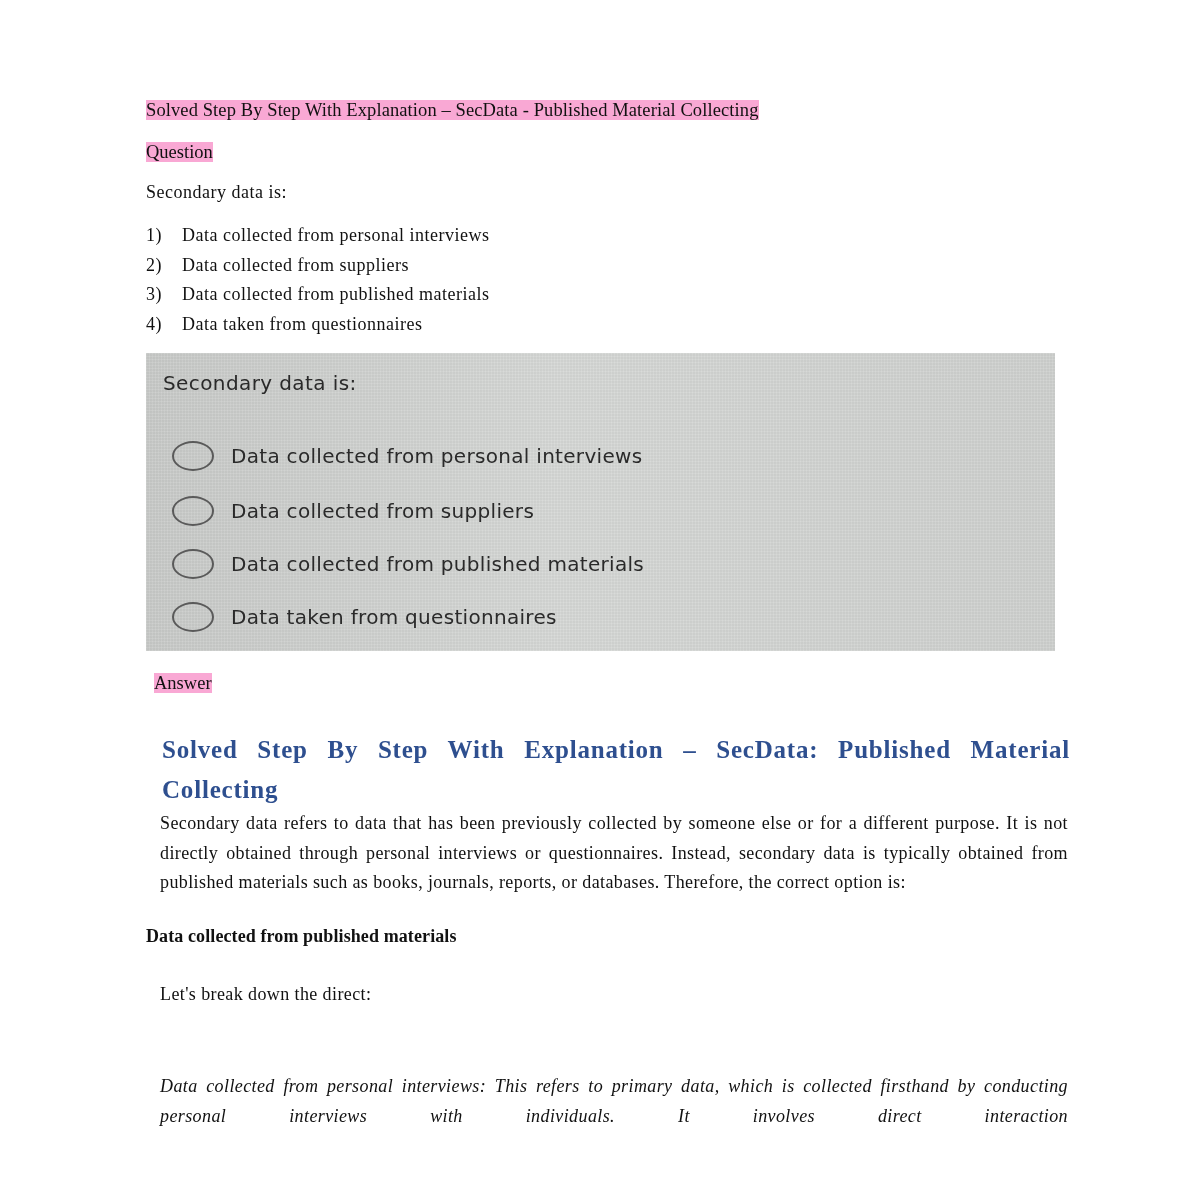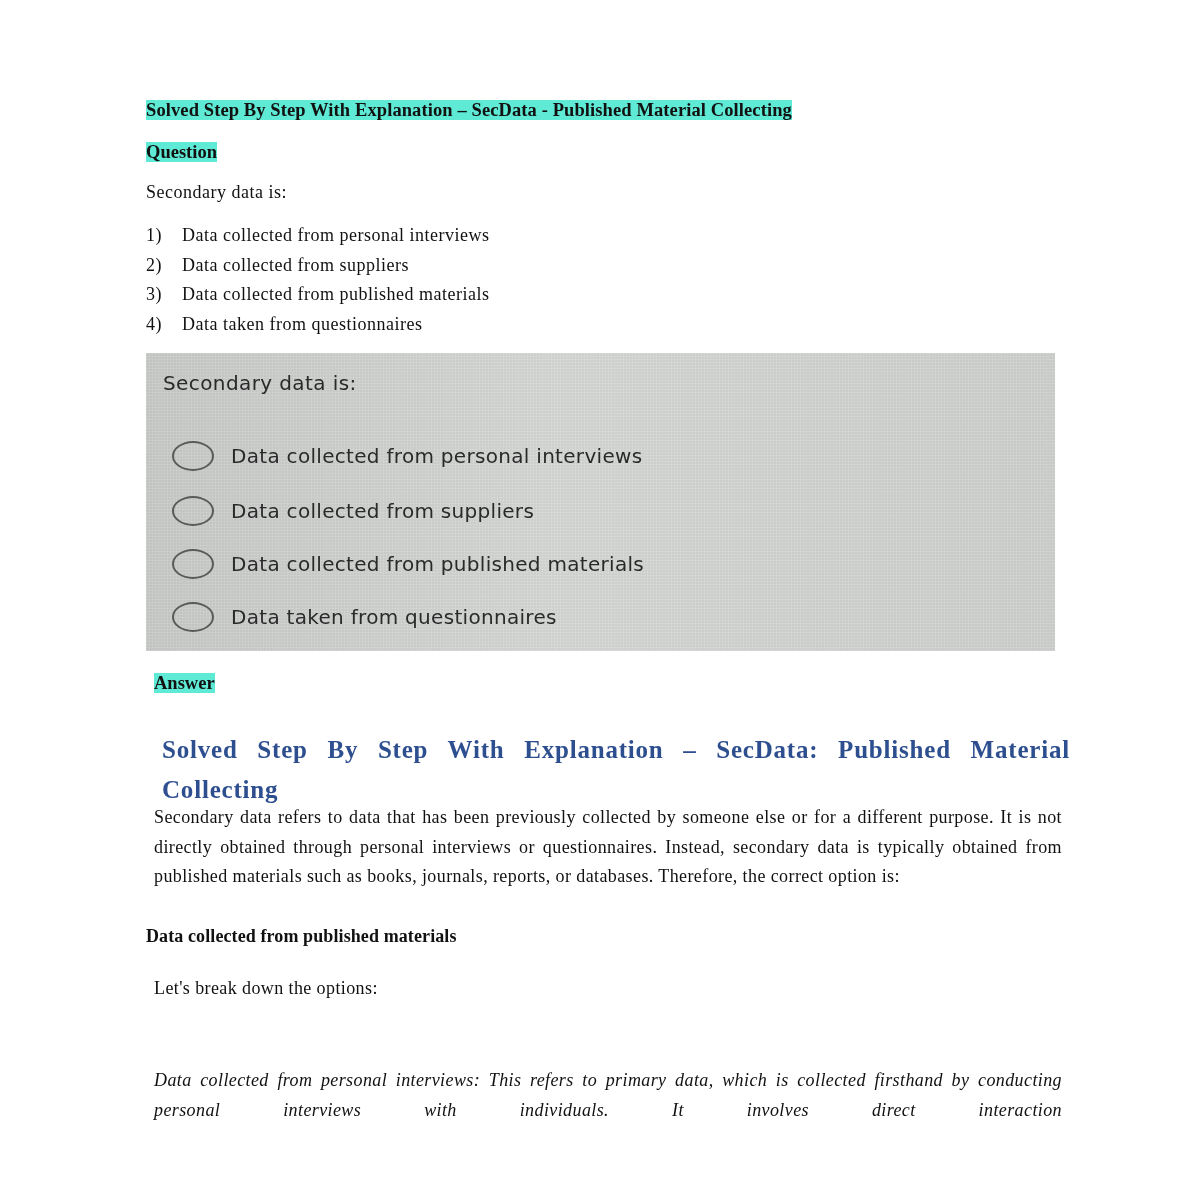--- a/index.html
+++ b/index.html
@@ -1,39 +1,39 @@
 <!DOCTYPE html>
 <html><head>
 <meta charset="utf-8">
 <style>
   html, body { margin: 0; padding: 0; background: #ffffff; }
   body { width: 1200px; height: 1200px; position: relative; overflow: hidden;
          font-family: "Liberation Serif", "DejaVu Serif", serif; color: #111; }
   .page { position: absolute; left: 146px; top: 0; width: 908px; }
-  .hl { background: #5eead4; font-weight: bold; }
+  .hl { background: #f9a8d4; font-weight: normal; }
   .title-line { position: absolute; top: 100px; left: 0; font-size: 18.5px; letter-spacing: 0.1px; }
   .question-label { position: absolute; top: 142px; left: 0; font-size: 18.5px; text-align: right; }
   .q-text { position: absolute; top: 182px; left: 0; font-size: 18px; letter-spacing: 0.5px; }
   .opt-list { position: absolute; top: 223px; left: 0; margin: 0; padding: 0; list-style: none; font-size: 18px; letter-spacing: 0.5px; }
   .opt-list li { height: 29.5px; line-height: 24px; display: flex; }
   .opt-num { width: 36px; }
   .quiz-image { position: absolute; top: 353px; left: 0; width: 909px; height: 298px;
       background:
         repeating-linear-gradient(0deg, rgba(255,255,255,0.05) 0 1px, rgba(0,0,0,0.02) 1px 3px),
         repeating-linear-gradient(90deg, rgba(255,255,255,0.05) 0 1px, rgba(0,0,0,0.02) 1px 3px),
         linear-gradient(90deg, #c9cbc9 0%, #d6d8d6 45%, #cfd1cf 100%);
       font-family: "DejaVu Sans", "Liberation Sans", sans-serif; color: #2a2a2a; }
   .quiz-q { position: absolute; top: 18px; left: 17px; font-size: 20px; letter-spacing: 0.4px; }
   .quiz-opt { position: absolute; left: 26px; display: flex; align-items: center; font-size: 20px; letter-spacing: 0.3px; }
   .radio { width: 42px; height: 30px; border: 2px solid #5a5a5a; border-radius: 50%; box-sizing: border-box; margin-right: 17px; }
   .answer-label { position: absolute; top: 673px; left: 0; font-size: 18.5px; padding-left: 8px; }
   .answer-heading { position: absolute; top: 714px; left: 0; width: 908px; margin: 16px;
       font-size: 25px; font-weight: bold; color: #2e4f8f; line-height: 40px;
       text-align: justify; text-align-last: left; letter-spacing: 0.8px; word-spacing: 10px; }
-  .para { position: absolute; left: 0; width: 908px; margin: 8px; font-size: 18px; line-height: 29.5px;
+  .para { position: absolute; left: 0; width: 908px; margin: 14px; font-size: 18px; line-height: 29.5px;
       text-align: justify; letter-spacing: 0.4px; }
   .p1 { top: 795px; }
   .bold-answer { position: absolute; top: 926px; left: 0; font-size: 18px; font-weight: bold; letter-spacing: 0.1px; }
   .p2 { top: 966px; }
   .p3 { top: 1058px; text-align-last: justify; font-style: italic; }
 </style>
 </head>
 <body>
 
 <div class="page">
@@ -82,15 +82,15 @@
       <span>Data taken from questionnaires</span>
     </div>
   </div>
 
   <div class="answer-label">
     <span class="hl">Answer</span>
   </div>
   <h2 class="answer-heading">Solved Step By Step With Explanation – SecData: Published Material Collecting</h2>
   <p class="para p1">Secondary data refers to data that has been previously collected by someone else or for a different purpose. It is not directly obtained through personal interviews or questionnaires. Instead, secondary data is typically obtained from published materials such as books, journals, reports, or databases. Therefore, the correct option is:</p>
   <div class="bold-answer">Data collected from published materials</div>
-  <p class="para p2">Let's break down the options:</p>
+  <p class="para p2">Let's break down the direct:</p>
   <p class="para p3">Data collected from personal interviews: This refers to primary data, which is collected firsthand by conducting personal interviews with individuals. It involves direct interaction</p>
 </div>
 
 </body></html>

